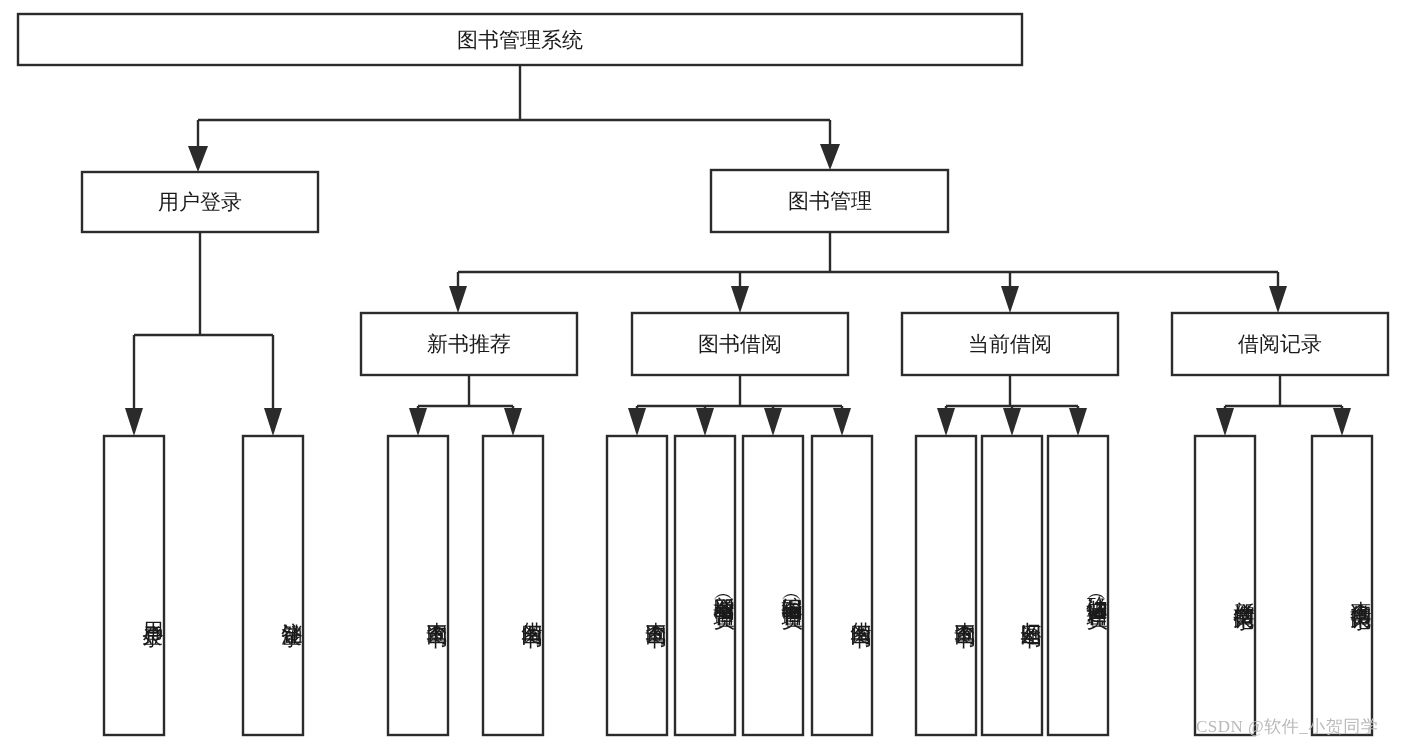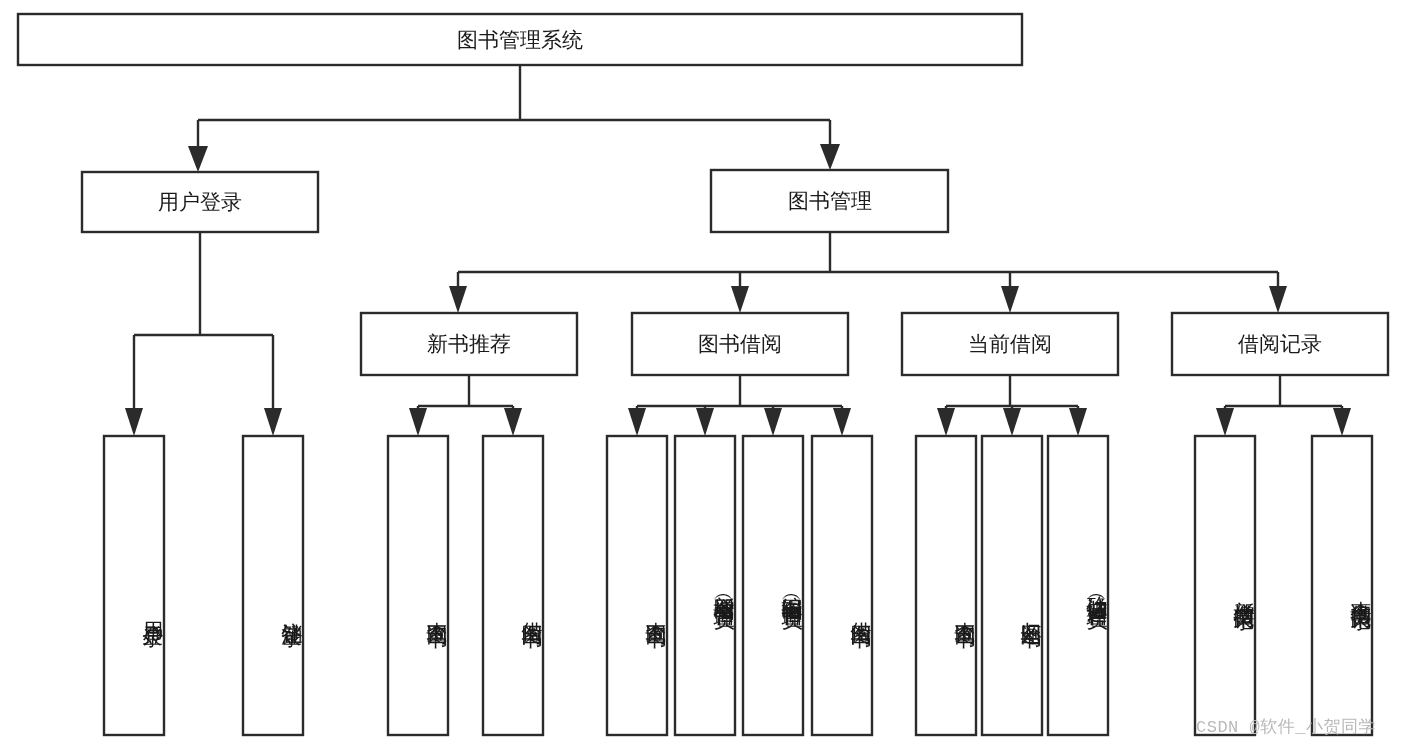--- a/index.html
+++ b/index.html
@@ -58,21 +58,21 @@
     letter-spacing: 2px;
     color: #1a1a1a;
     white-space: nowrap;
     display: flex;
     align-items: flex-start;
     justify-content: center;
     pointer-events: none;
   }
   .watermark {
     position: absolute;
-    font-family: Liberation Mono, monospace;
+    font-family: Liberation Serif, serif;
     font-size: 17px;
     color: #b9b9b9;
     white-space: nowrap;
     letter-spacing: 0.5px;
   }
 </style>
 </head>
 <body>
 
 <div id="diagram-root">

